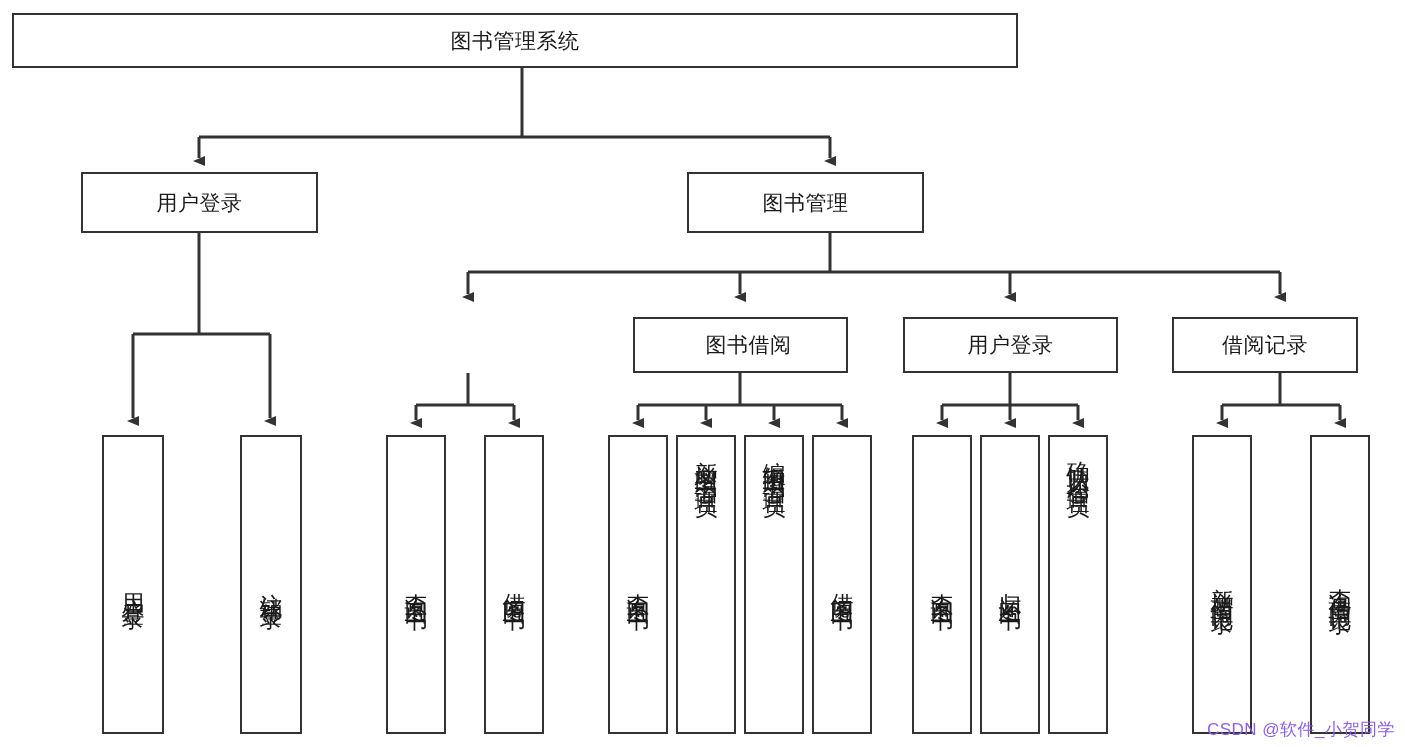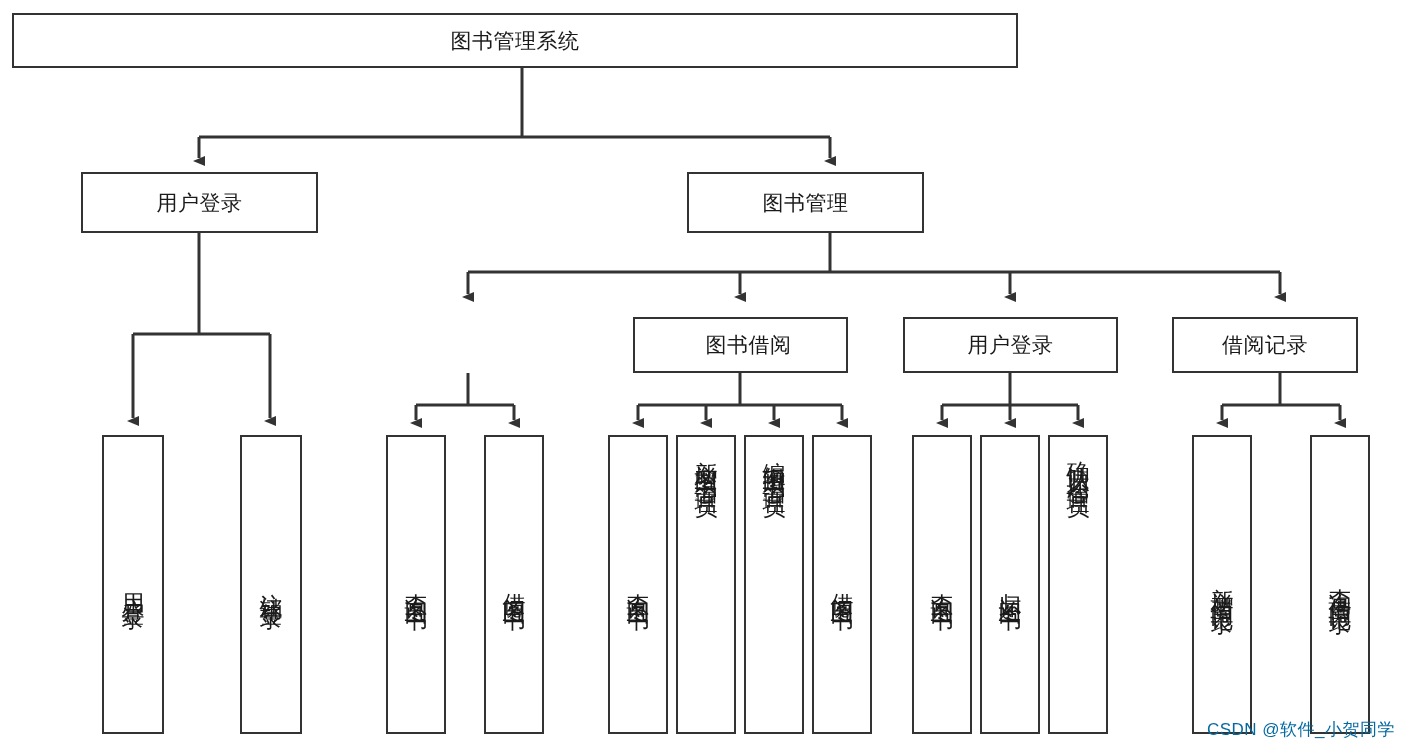--- a/index.html
+++ b/index.html
@@ -60,21 +60,21 @@
   }
   .node.v.center {
     align-items: center;
     padding-top: 0;
   }
   .watermark {
     position: absolute;
     right: 10px;
     bottom: 6px;
     font-size: 17px;
-    color: #0369a1;
+    color: #8b5cf6;
     white-space: nowrap;
     letter-spacing: 0.5px;
   }
 </style>
 </head>
 <body>
 
 <div id="canvas">
 
   <svg class="wires" viewBox="0 0 1405 747" xmlns="http://www.w3.org/2000/svg">

